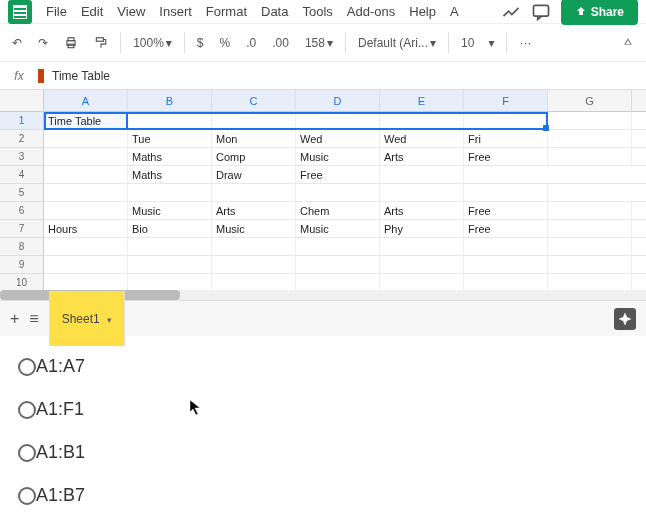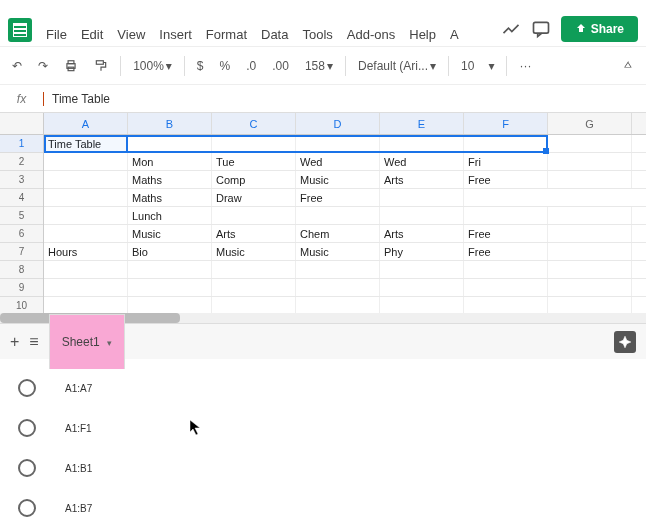--- a/index.html
+++ b/index.html
@@ -1,35 +1,35 @@
 <!DOCTYPE html>
 <html><head>
 <meta charset="utf-8">
 <style>
   * { box-sizing: border-box; margin: 0; padding: 0; }
   body { font-family: Arial, sans-serif; font-size: 13px; background: #fff; width: 646px; height: 523px; overflow: hidden; color: #333; }
   
-  .app-bar { display: flex; align-items: flex-end; padding: 4px 8px; height: 47px; gap: 14px; border-bottom: 1px solid #eee; }
+  .app-bar { display: flex; align-items: center; padding: 4px 8px; height: 24px; gap: 14px; border-bottom: 1px solid #eee; }
   .app-icon { width: 24px; height: 24px; background: #0f9d58; border-radius: 3px; position: relative; }
   .app-icon::before { content:''; position:absolute; inset:5px; background: repeating-linear-gradient(#fff,#fff 2px,#0f9d58 2px,#0f9d58 4px); border:1px solid #fff; }
   .menu-bar { display:flex; gap:14px; color:#444; font-size:13px; }
   .menu-bar span { cursor:pointer; }
   .spacer { flex:1; }
   .top-icons { display:flex; gap:10px; align-items:center; }
   .share-btn { background:#0f9d58; color:#fff; border-radius:4px; padding:6px 14px; font-size:12px; font-weight:bold; display:flex; align-items:center; gap:4px; }
   .gen-icon { width:20px; height:20px; display:inline-block; }
   .gen-icon svg { width:100%; height:100%; stroke:#555; fill:none; stroke-width:2; }
   
   .toolbar { display:flex; align-items:center; padding:4px 8px; height:38px; gap:8px; border-bottom:1px solid #eee; color:#555; font-size:12px; }
   .tool { cursor:pointer; padding:2px 4px; display:flex; align-items:center; gap:2px; }
   .sep { width:1px; height:20px; background:#ddd; }
   .collapse { margin-left:auto; }
   
   .fx-bar { display:flex; align-items:center; height:28px; border-bottom:1px solid #ddd; }
-  .fx-label { width:44px; text-align:center; font-style:italic; color:#777; font-size:12px; border-right:1px solid #c2410c; }
+  .fx-label { width:44px; text-align:center; font-style:italic; color:#777; font-size:12px; border-right:6px solid #c2410c; }
   .fx-content { padding:0 8px; color:#333; font-size:12px; }
   
   .sheet-area { position:relative; height:210px; overflow:hidden; background:#fff; }
   .corner { position:absolute; left:0; top:0; width:44px; height:22px; background:#f5f5f5; border-right:1px solid #ccc; border-bottom:1px solid #ccc; }
   .col-headers { position:absolute; left:44px; right:0; top:0; height:22px; display:flex; background:#f5f5f5; border-bottom:1px solid #ccc; }
   .col-h { flex:0 0 84px; text-align:center; font-size:11px; color:#666; border-right:1px solid #ddd; line-height:22px; }
   .row-headers { position:absolute; left:0; top:22px; width:44px; background:#f5f5f5; border-right:1px solid #ccc; }
   .row-h { height:18px; text-align:center; font-size:10px; color:#666; border-bottom:1px solid #ddd; line-height:18px; }
   .grid { position:absolute; left:44px; top:22px; right:0; bottom:0; }
   .g-row { display:flex; height:18px; border-bottom:1px solid #e8e8e8; }
@@ -39,27 +39,27 @@
   .active-cell { position:absolute; border:2px solid #1a73e8; left:0; top:0; width:84px; height:18px; pointer-events:none; background:rgba(26,115,232,0.05); }
   
   .sel-col-highlight { background:#e8eef9 !important; color:#1a73e8 !important; }
   .sel-row-highlight { background:#e8eef9 !important; color:#1a73e8 !important; }
   
   .h-scroll { position:absolute; left:0; right:0; bottom:0; height:10px; background:#f0f0f0; }
   .h-thumb { position:absolute; left:0; width:180px; height:100%; background:#bbb; border-radius:4px; }
   
   .sheet-tabs { display:flex; align-items:center; height:36px; border-top:1px solid #ddd; background:#f7f7f7; gap:10px; padding:0 10px; }
   .st-btn { color:#555; font-size:16px; cursor:pointer; }
-  .sheet-tab { background:#f9a8d4; padding:20px 12px; font-size:12px; color:#444; border:1px solid #ddd; border-bottom:none; position:relative; }
+  .sheet-tab { background:#fde047; padding:20px 12px; font-size:12px; color:#444; border:1px solid #ddd; border-bottom:none; position:relative; }
   .sheet-tab .caret { font-size:9px; margin-left:4px; color:#666; }
   .explore { margin-left:auto; width:22px; height:22px; background:#555; border-radius:3px; display:flex; align-items:center; justify-content:center; }
   .explore svg{ stroke:#fff; fill:#fff; width:14px; height:14px; }
   
   .quiz { padding:20px 18px; }
-  .opt { display:flex; align-items:center; gap:29px; margin-bottom:22px; font-size:10px; color:#333; }
+  .opt { display:flex; align-items:center; gap:0; margin-bottom:22px; font-size:18px; color:#333; }
   .radio { width:18px; height:18px; border:2px solid #666; border-radius:50%; flex:0 0 18px; }
   
   .cursor { position:absolute; pointer-events:none; }
   .cursor svg { width:14px; height:18px; }
 </style>
 </head>
 <body>
 
 <div class="app-bar">
   <div class="app-icon"></div>
@@ -169,22 +169,22 @@
         <div class="g-cell">Time Table</div>
         <div class="g-cell"></div>
         <div class="g-cell"></div>
         <div class="g-cell"></div>
         <div class="g-cell"></div>
         <div class="g-cell"></div>
         <div class="g-cell"></div>
       </div>
       <div class="g-row">
         <div class="g-cell"></div>
+        <div class="g-cell">Tue</div>
         <div class="g-cell">Mon</div>
-        <div class="g-cell">Tue</div>
         <div class="g-cell">Wed</div>
         <div class="g-cell">Wed</div>
         <div class="g-cell">Fri</div>
         <div class="g-cell"></div>
       </div>
       <div class="g-row">
         <div class="g-cell"></div>
         <div class="g-cell">Maths</div>
         <div class="g-cell">Comp</div>
         <div class="g-cell">Music</div>
@@ -194,21 +194,20 @@
       </div>
       <div class="g-row">
         <div class="g-cell"></div>
         <div class="g-cell">Maths</div>
         <div class="g-cell">Draw</div>
         <div class="g-cell">Free</div>
         <div class="g-cell"></div>
       </div>
       <div class="g-row">
         <div class="g-cell"></div>
-        <div class="g-cell">Lunch</div>
         <div class="g-cell"></div>
         <div class="g-cell"></div>
         <div class="g-cell"></div>
         <div class="g-cell"></div>
         <div class="g-cell"></div>
       </div>
       <div class="g-row">
         <div class="g-cell"></div>
         <div class="g-cell">Music</div>
         <div class="g-cell">Arts</div>

